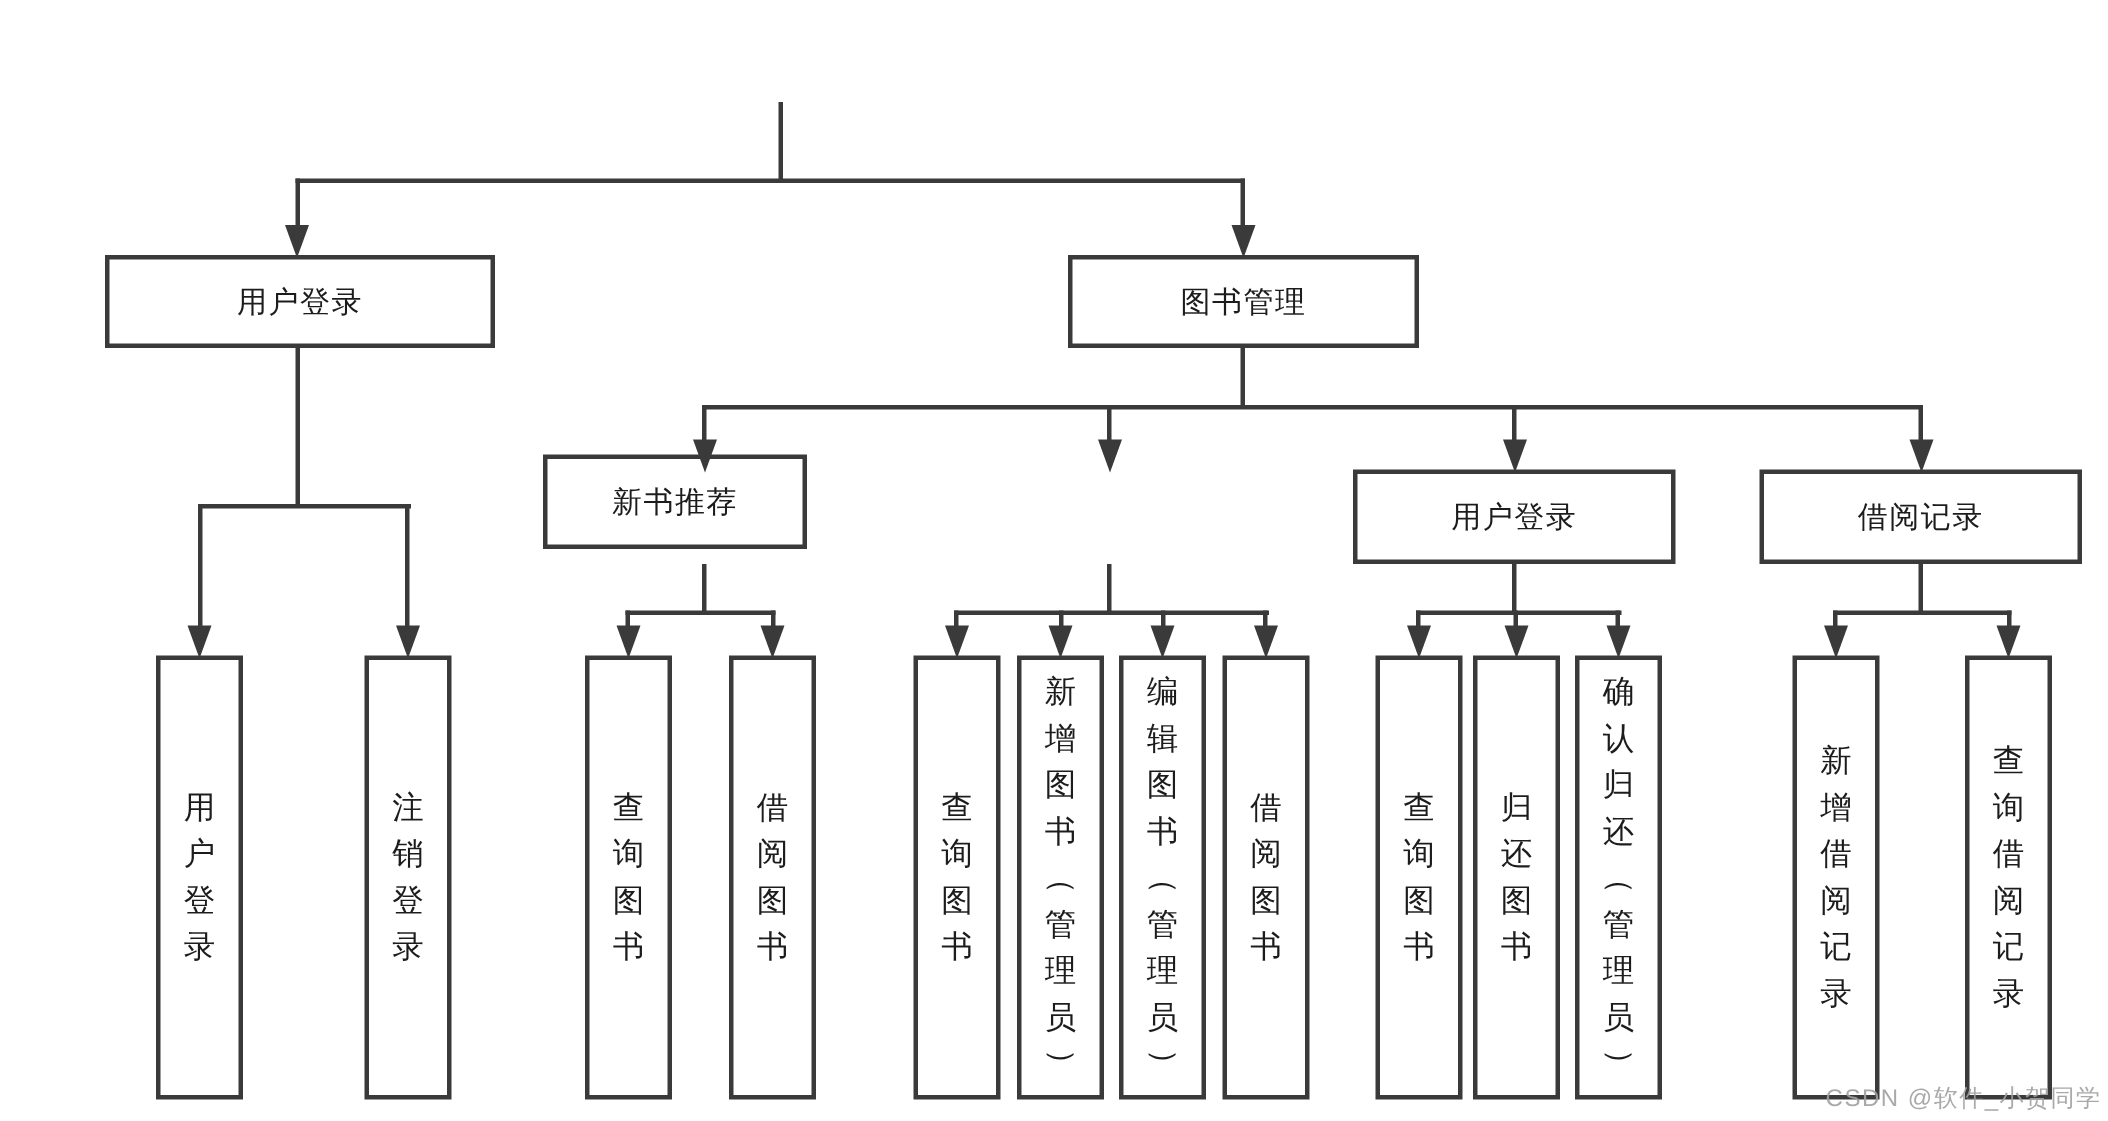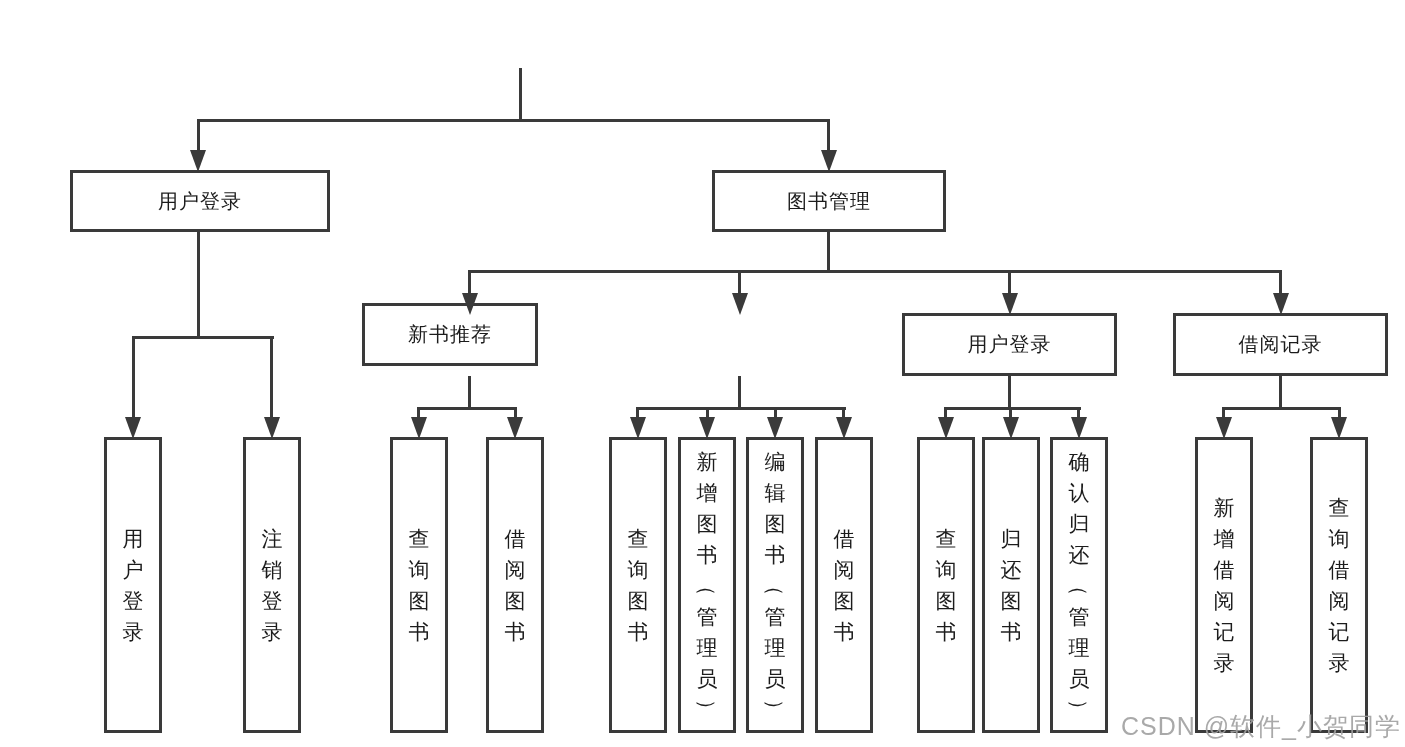--- a/index.html
+++ b/index.html
@@ -29,21 +29,21 @@
   .vchar.rot{transform:rotate(90deg)}
   
   .h{position:absolute;height:3px;background:var(--line)}
   .v{position:absolute;width:3px;background:var(--line)}
   .arr{
     position:absolute;width:0;height:0;
     border-left:8px solid transparent;border-right:8px solid transparent;
     border-top:22px solid var(--line);
   }
   .watermark{
-    position:absolute;right:4px;bottom:4px;font-size:25px;color:var(--wm);
+    position:absolute;right:4px;bottom:4px;font-size:16px;color:var(--wm);
     letter-spacing:1px;opacity:.9;z-index:5;white-space:nowrap;
   }
 </style>
 </head>
 <body>
 
 <div class="canvas">
 
 
   <div class="node" style="left:70px;top:170px;width:260px;height:62px">

